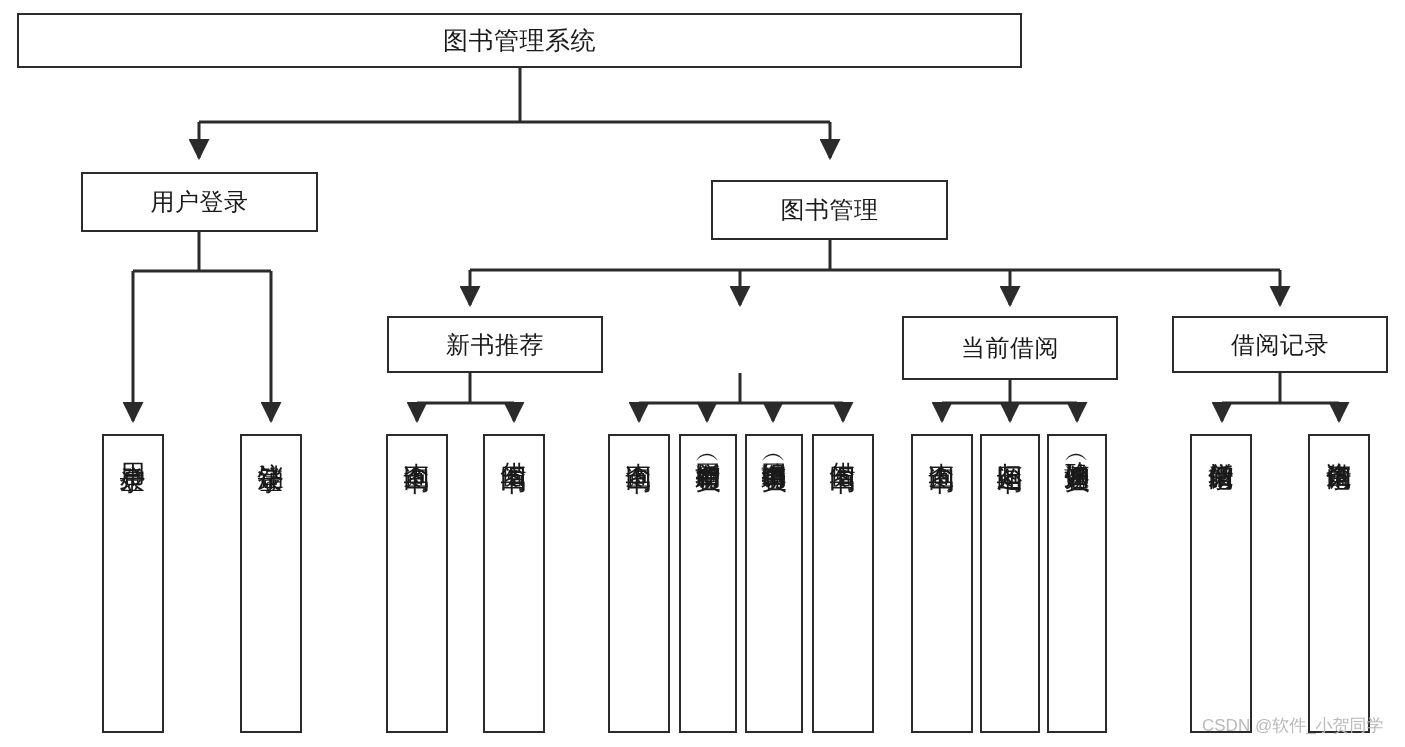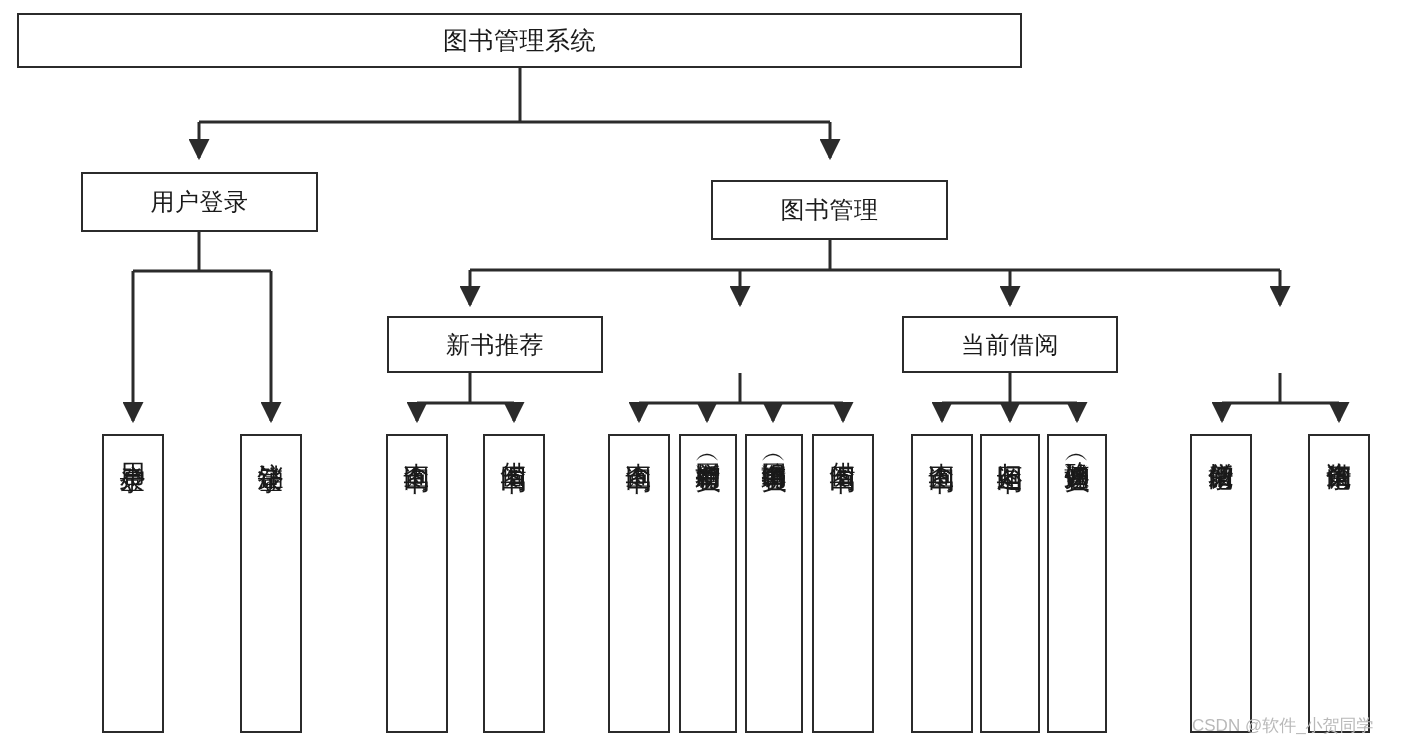--- a/index.html
+++ b/index.html
@@ -141,22 +141,25 @@
   <div class="node horiz" style="left:81px; top:172px; width:237px; height:60px;">
     <span class="label">用户登录</span>
   </div>
   <div class="node horiz" style="left:711px; top:180px; width:237px; height:60px;">
     <span class="label">图书管理</span>
   </div>
 
   <div class="node horiz" style="left:362px; top:316px; width:216px; height:57px;margin-left:25px;">
     <span class="label">新书推荐</span>
   </div>
-  <div class="node horiz" style="left:902px; top:316px; width:216px; height:57px;">
+  <div class="node horiz" style="left:902px; top:316px; width:216px; height:64px;">
     <span class="label">当前借阅</span>
+  </div>
+  <div class="node horiz" style="left:1172px; top:316px; width:216px; height:57px;">
+    <span class="label">借阅记录</span>
   </div>
 
   <div class="node leaf" style="left:102px; top:434px; width:62px; height:299px;">
     <span class="label">用户登录</span>
   </div>
   <div class="node leaf" style="left:240px; top:434px; width:62px; height:299px;">
     <span class="label">注销登录</span>
   </div>
 
   <div class="node leaf" style="left:386px; top:434px; width:62px; height:299px;">
@@ -189,15 +192,15 @@
     <span class="label">确认归还（管理员）</span>
   </div>
 
   <div class="node leaf tight" style="left:1190px; top:434px; width:62px; height:299px;">
     <span class="label">新增借阅记录</span>
   </div>
   <div class="node leaf tight" style="left:1308px; top:434px; width:62px; height:299px;">
     <span class="label">查询借阅记录</span>
   </div>
 
-  <div class="watermark" style="left:1192px; top:714px;">CSDN @软件_小贺同学</div>
+  <div class="watermark" style="left:1192px; top:714px;padding-left:10px;">CSDN @软件_小贺同学</div>
 
 </div>
 
 </body></html>

